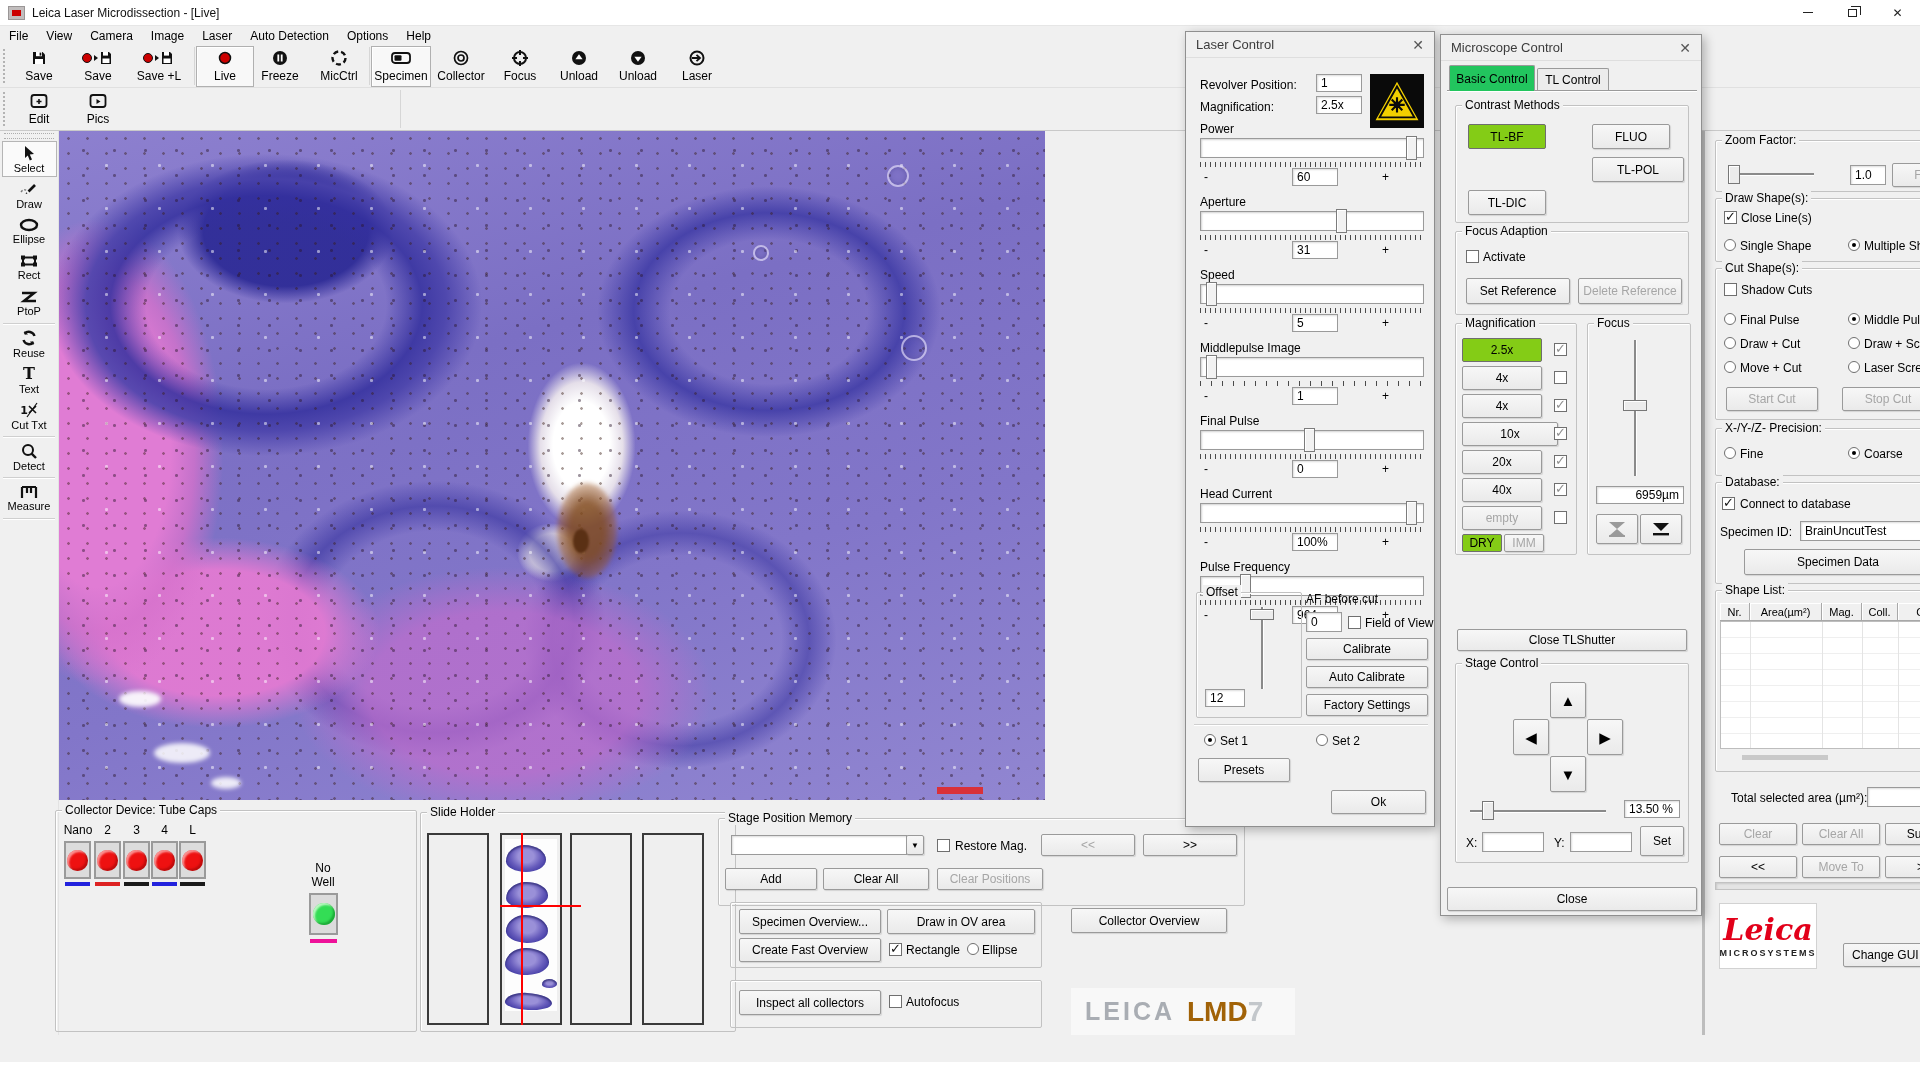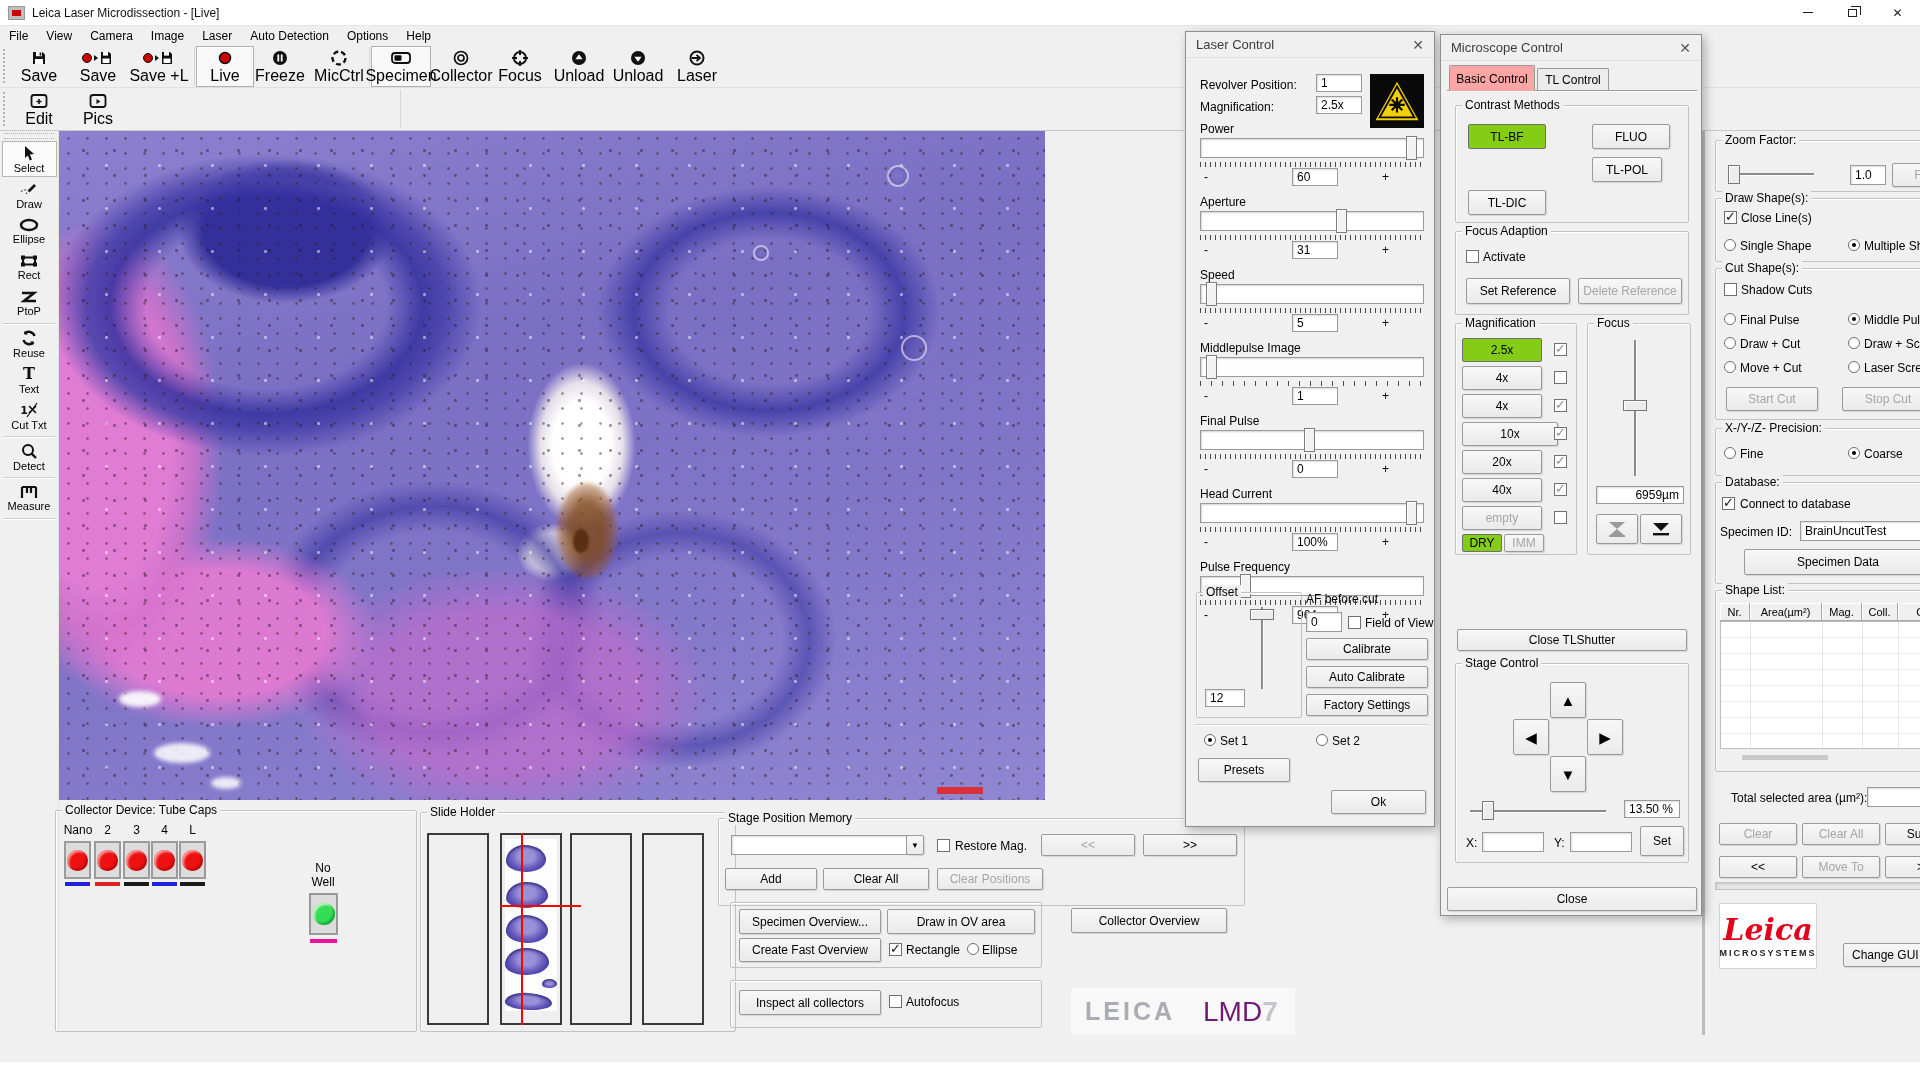--- a/index.html
+++ b/index.html
@@ -16,21 +16,21 @@
 .ic-max{width:9px;height:8px;border:1px solid #222;position:relative}
 .ic-max::after{content:"";position:absolute;left:2px;top:-4px;width:9px;height:8px;border:1px solid #222;border-left:none;border-bottom:none}
 .menubar{position:absolute;left:0;top:26px;width:1920px;height:19px;display:flex;align-items:center;background:#f0f0f0}
 .mitem{padding:0 9px;font-size:12px}
 
 .tband1{position:absolute;left:0;top:45px;width:1920px;height:43px;border-bottom:1px solid #e0e0e0;background:#f0f0f0}
 .tband2{position:absolute;left:0;top:88px;width:1920px;height:43px;border-bottom:1px solid #c9c9c9;background:#f0f0f0}
 .grip{position:absolute;top:3px;width:5px;height:36px;background-image:radial-gradient(circle,#b3b3b3 1px,transparent 1.4px);background-size:4px 4px}
 .tbtn{position:absolute;top:1px;width:58px;height:41px;display:flex;flex-direction:column;align-items:center;border:1px solid transparent}
 .tbtn .tico{height:22px;display:flex;align-items:center;justify-content:center}
-.tbtn .tlab{font-size:16px;line-height:14px}
+.tbtn .tlab{font-size:12px;line-height:14px}
 .tbtn.on{border:1px solid #b0b0b0;background:#f8f8f8;box-shadow:inset 1px 1px 0 #fff}
 .gsep{position:absolute;top:2px;width:1px;height:38px;background:#d6d6d6}
 
 .sidebar{position:absolute;left:0;top:131px;width:59px;height:904px;background:#f0f0f0;border-right:1px solid #e3e3e3}
 .sgrip{height:6px;border-top:1px dotted #adadad;border-bottom:1px dotted #adadad;margin:2px 4px}
 .stool{width:55px;margin:0 auto;height:36px;display:flex;flex-direction:column;align-items:center;justify-content:center;border:1px solid transparent}
 .stool .slab{font-size:11px;line-height:12px}
 .stool.on{border:1px solid #b5b5b5;background:#fafafa}
 .ssep{height:1px;background:#cfcfcf;margin:2px 3px;box-shadow:0 1px 0 #fff}
 
@@ -51,21 +51,21 @@
 .ticks{position:absolute;height:5px;background-image:repeating-linear-gradient(90deg,#4a4a4a 0 1px,transparent 1px 5px)}
 .ticks.sp{background-image:repeating-linear-gradient(90deg,#4a4a4a 0 1px,transparent 1px 11px)}
 .lnr{position:absolute;height:2px;background:#8a8a8a;box-shadow:0 1px 0 #fff}
 .lnth{position:absolute;width:12px;height:19px;background:#ececec;border:1px solid #777;box-shadow:inset 1px 1px 0 #fff}
 .vln{position:absolute;width:2px;background:#8a8a8a;box-shadow:1px 0 0 #fff}
 .vth{position:absolute;width:24px;height:11px;background:#ececec;border:1px solid #777;box-shadow:inset 1px 1px 0 #fff}
 .dlg{position:absolute;background:#f0f0f0;border:1px solid #8f8f8f;box-shadow:3px 3px 10px rgba(0,0,0,.28)}
 .dtit{position:absolute;left:0;top:0;right:0;height:26px;display:flex;align-items:center;padding-left:10px;font-size:13px;color:#3c3c3c;border-bottom:1px solid #dedede}
 .dx{position:absolute;right:6px;top:4px;width:20px;height:18px;display:flex;align-items:center;justify-content:center;font-size:14px;color:#555}
 .tab{position:absolute;display:flex;align-items:center;justify-content:center;font-size:12px;border:1px solid #9a9a9a;border-bottom:none;border-radius:2px 2px 0 0;background:#ececec}
-.tab.act{background:#fca5a5;z-index:2}
+.tab.act{background:#22c55e;z-index:2}
 .arrbtn{font-size:15px;line-height:1}
 
 .th{display:flex;align-items:center;justify-content:center;background:#f0f0f0;border-right:1px solid #a8a8a8;border-bottom:1px solid #a8a8a8;box-shadow:inset 1px 1px 0 #fff;font-size:11px;height:18px}
 
 .statusbar{position:absolute;left:0;top:1035px;width:1920px;height:27px;background:#f0f0f0;border-top:1px solid #d9d9d9}
 .ssepv{position:absolute;top:3px;width:1px;height:21px;background:#c9c9c9;box-shadow:1px 0 0 #fff}
 .stxt{position:absolute;top:6px;font-size:12px;white-space:nowrap}
 
 #img{position:absolute;left:59px;top:131px;width:986px;height:669px;overflow:hidden;background:
 radial-gradient(ellipse 300px 210px at 21% 26%,rgba(126,114,200,0) 40%,rgba(52,48,158,.85) 52%,rgba(74,67,171,.9) 60%,rgba(123,111,196,0) 72%),
@@ -84,21 +84,21 @@
 .spk2{background-image:radial-gradient(circle,rgba(40,20,40,.45) 0 1.2px,transparent 1.8px);background-size:31px 25px;background-position:9px 7px}
 .spk3{background-image:radial-gradient(circle,rgba(255,255,255,.5) 0 1.2px,transparent 2px);background-size:53px 43px;background-position:21px 13px}
 .blob{position:absolute;border-radius:50%;filter:blur(2px)}
 .ring{position:absolute;border-radius:50%;border:2px solid rgba(230,225,250,.65);box-shadow:inset 0 0 5px rgba(90,80,160,.8)}
 
 .mb{position:absolute;background:radial-gradient(ellipse at 50% 42%,#9a90d8 0 28%,#675cbc 55%,#443da6 78%,#353090 100%);border-radius:46% 54% 50% 50%/60% 55% 45% 40%;box-shadow:inset 0 2px 2px rgba(25,25,90,.55)}
 .slide{position:absolute;background:#efefef;border:2px solid #3a3a3a}
 
 .lmdbox{position:absolute;background:#f8f8f8;display:flex;align-items:center;padding-left:14px}
 .lmd-leica{font-size:25px;font-weight:bold;letter-spacing:3px;color:#a9adb3}
-.lmd-m{font-size:28px;font-weight:normal;color:#701a75;margin-left:28px}
+.lmd-m{font-size:28px;font-weight:bold;color:#a16207;margin-left:12px}
 .lmd-n{font-size:28px;font-weight:bold;color:#c3c7cb}
 .leicabox{position:absolute;background:#fff;border:1px solid #d2d2d2;display:flex;flex-direction:column;align-items:center;justify-content:center}
 .leica-script{font-family:"DejaVu Serif","Liberation Serif",serif;font-style:italic;font-weight:bold;font-size:30px;color:#e2001a;line-height:30px}
 .leica-ms{font-size:9px;letter-spacing:2px;color:#222;font-weight:bold;margin-top:3px}
 svg{display:block}
 </style>
 </head>
 <body>
 
 <div id="app">
@@ -650,21 +650,21 @@
     <div class="dtit">Microscope Control</div>
     <div class="dx">✕</div>
     <div class="tab act" style="left:8px;top:30px;width:86px;height:26px">Basic Control</div>
     <div class="tab" style="left:96px;top:33px;width:72px;height:23px">TL Control</div>
     <div style="position:absolute;left:6px;top:55px;width:250px;height:1px;background:#9a9a9a;box-shadow:0 1px 0 #fff"></div>
 
     <div class="grp" style="left:14px;top:70px;width:234px;height:118px">
       <span class="glab">Contrast Methods</span>
       <div class="b on" style="left:12px;top:18px;width:78px;height:25px">TL-BF</div>
       <div class="b" style="left:136px;top:18px;width:78px;height:25px">FLUO</div>
-      <div class="b" style="left:136px;top:51px;width:70px;height:25px">TL-POL</div>
+      <div class="b" style="left:136px;top:51px;width:92px;height:25px">TL-POL</div>
       <div class="b" style="left:12px;top:84px;width:78px;height:25px">TL-DIC</div>
     </div>
 
     <div class="grp" style="left:14px;top:196px;width:234px;height:84px">
       <span class="glab">Focus Adaption</span>
       <span class="cb" style="left:10px;top:18px"></span>
       <span class="lab" style="left:27px;top:18px">Activate</span>
       <div class="b" style="left:10px;top:46px;width:104px;height:26px">Set Reference</div>
       <div class="b dis" style="left:122px;top:46px;width:104px;height:26px">Delete Reference</div>
     </div>

